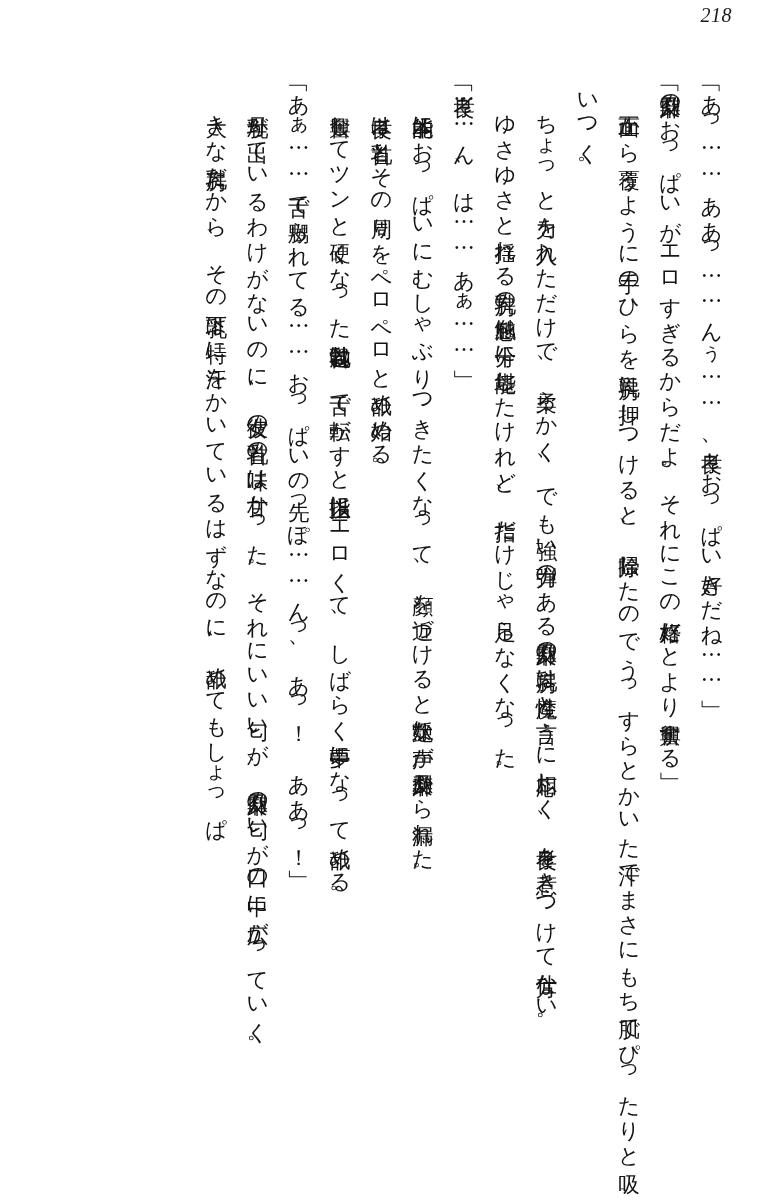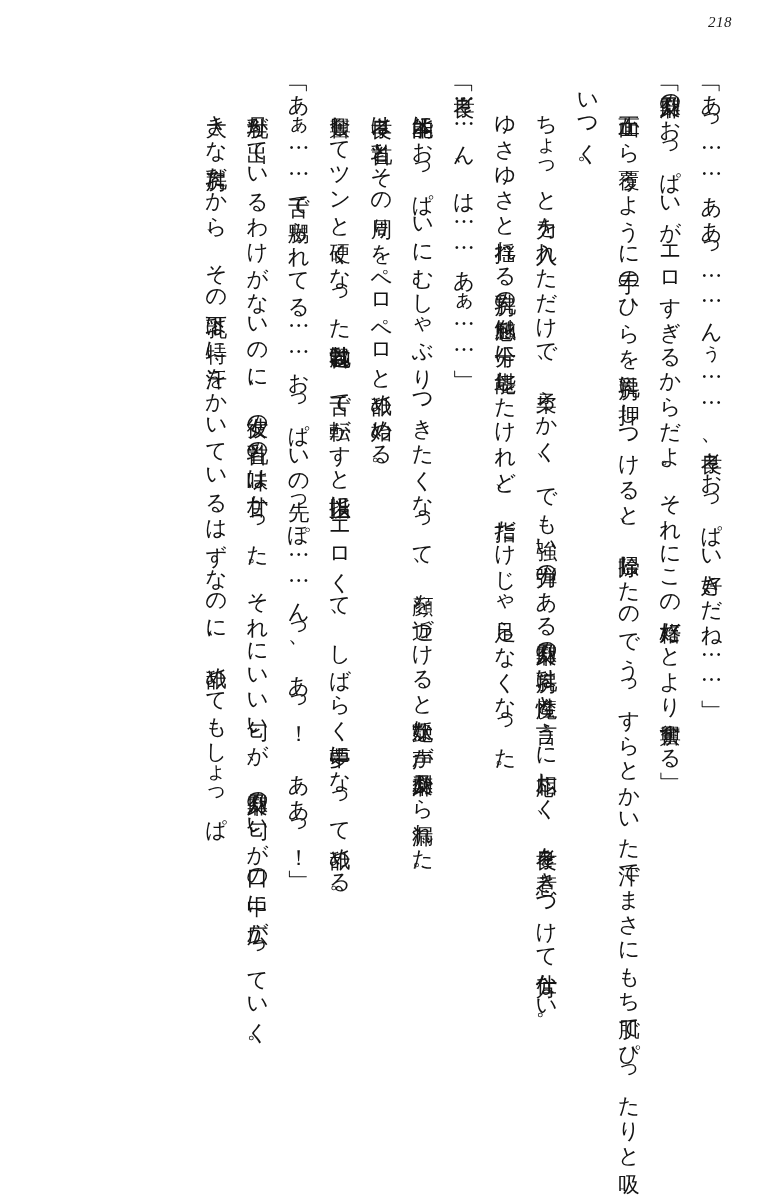--- a/index.html
+++ b/index.html
@@ -16,25 +16,25 @@
   }
   .page {
     position: relative;
     width: 772px;
     height: 1200px;
     background: #ffffff;
     box-sizing: border-box;
   }
   .page-number {
     position: absolute;
-    top: 14px;
+    top: 4px;
     right: 40px;
     font-family: "Liberation Serif", "DejaVu Serif", serif;
     font-style: italic;
-    font-size: 15px;
+    font-size: 20px;
     color: #1a1a1a;
     letter-spacing: 0.5px;
   }
   .body-text {
     position: absolute;
     top: 78px;
     right: 40px;
     left: 40px;
     height: 1080px;
     writing-mode: vertical-rl;

